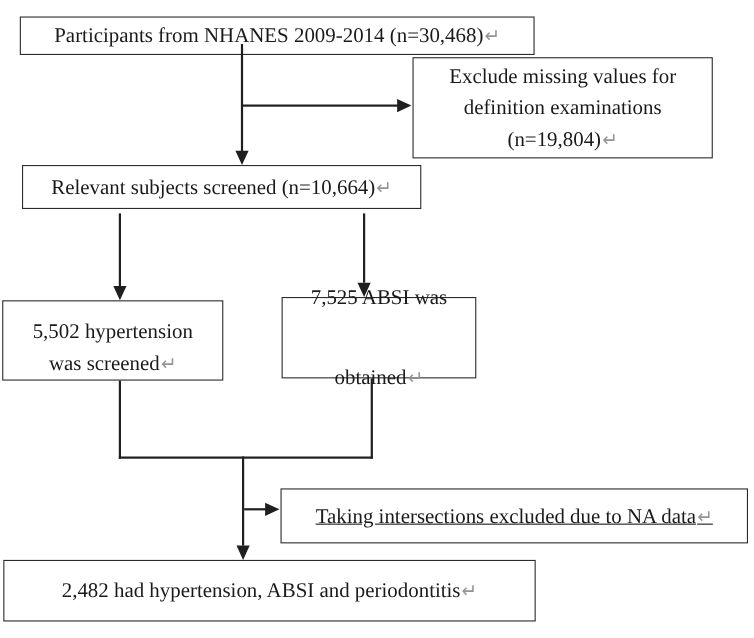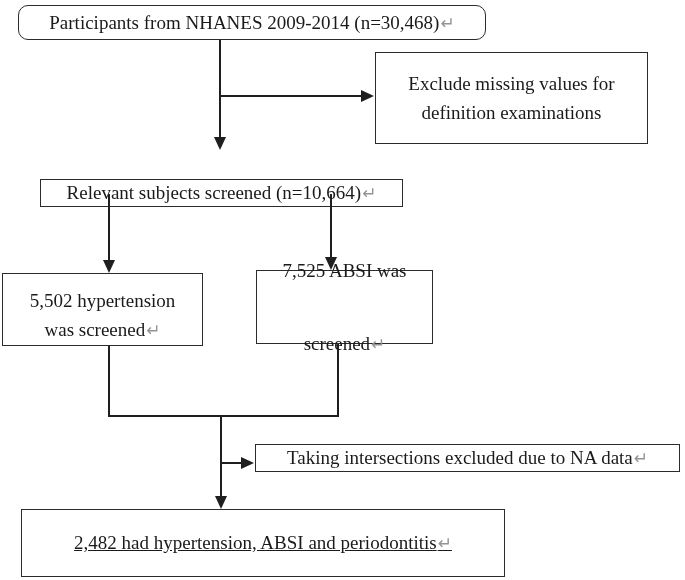--- a/index.html
+++ b/index.html
@@ -51,27 +51,27 @@
   .arrow-right {
     position: absolute;
     width: 0;
     height: 0;
     border-top: 6px solid transparent;
     border-bottom: 6px solid transparent;
     border-left: 13px solid #1f1f1f;
   }
 
   
-  #box-participants { left: 18px;  top: 5px;   width: 468px; height: 35px; border-radius: 10px; }
+  #box-participants { left: 18px;  top: 15px;   width: 468px; height: 35px; }
   #box-exclude      { left: 375px; top: 52px;  width: 273px; height: 92px; }
-  #box-relevant     { left: 40px;  top: 150px; width: 363px; height: 28px; margin-top: 29px; }
+  #box-relevant     { left: 20px;  top: 150px; width: 363px; height: 40px; }
   #box-hypertension { left: 2px;   top: 273px; width: 201px; height: 73px; justify-content: flex-end; }
   #box-absi         { left: 256px; top: 270px; width: 177px; height: 74px; gap: 44px; }
-  #box-taking       { left: 255px; top: 444px; width: 425px; height: 28px; }
-  #box-final        { left: 21px;  top: 509px; width: 484px; height: 68px; text-decoration: underline; }
+  #box-taking       { left: 255px; top: 444px; width: 425px; height: 50px; text-decoration: underline; }
+  #box-final        { left: 3px;  top: 509px; width: 484px; height: 56px; }
 
   
   #v1  { left: 219px; top: 40px;  width: 2px;   height: 98px; }
   #a1  { left: 214px; top: 137px; }
   #h1  { left: 220px; top: 95px;  width: 142px; height: 2px; }
   #a2  { left: 361px; top: 90px; }
   #v2a { left: 108px; top: 194px; width: 2px;   height: 66px; }
   #a3  { left: 103px; top: 260px; }
   #v2b { left: 330px; top: 194px; width: 2px;   height: 63px; }
   #a4  { left: 325px; top: 257px; }
@@ -88,34 +88,35 @@
 
 <div class="canvas">
 
   <div class="fbox" id="box-participants">
     <span class="line"><span>Participants from NHANES 2009-2014 (n=30,468)</span><span class="ret">↵</span></span>
   </div>
 
   <div class="fbox" id="box-exclude">
     <span class="line"><span>Exclude missing values for</span></span>
     <span class="line"><span>definition examinations</span></span>
+    <span class="line"><span>(n=19,804)</span><span class="ret">↵</span></span>
   </div>
 
   <div class="fbox" id="box-relevant">
     <span class="line"><span>Relevant subjects screened (n=10,664)</span><span class="ret">↵</span></span>
   </div>
 
   <div class="fbox" id="box-hypertension">
     <span class="line"><span>5,502 hypertension</span></span>
     <span class="line"><span>was screened</span><span class="ret">↵</span></span>
   </div>
 
   <div class="fbox" id="box-absi">
     <span class="line"><span>7,525 ABSI was</span></span>
-    <span class="line"><span>screened</span><span class="ret">↵</span></span>
+    <span class="line"><span>obtained</span><span class="ret">↵</span></span>
   </div>
 
   <div class="fbox" id="box-taking">
     <span class="line"><span>Taking intersections excluded due to NA data</span><span class="ret">↵</span></span>
   </div>
 
   <div class="fbox" id="box-final">
     <span class="line"><span>2,482 had hypertension, ABSI and periodontitis</span><span class="ret">↵</span></span>
   </div>
 

